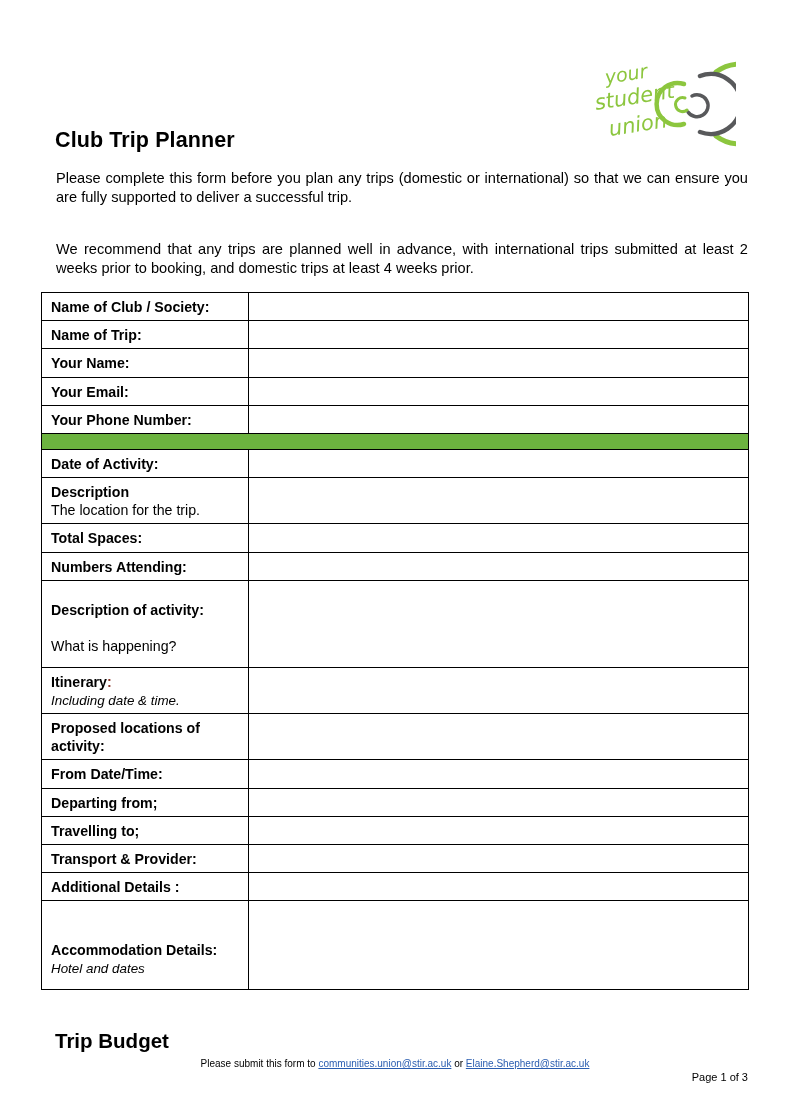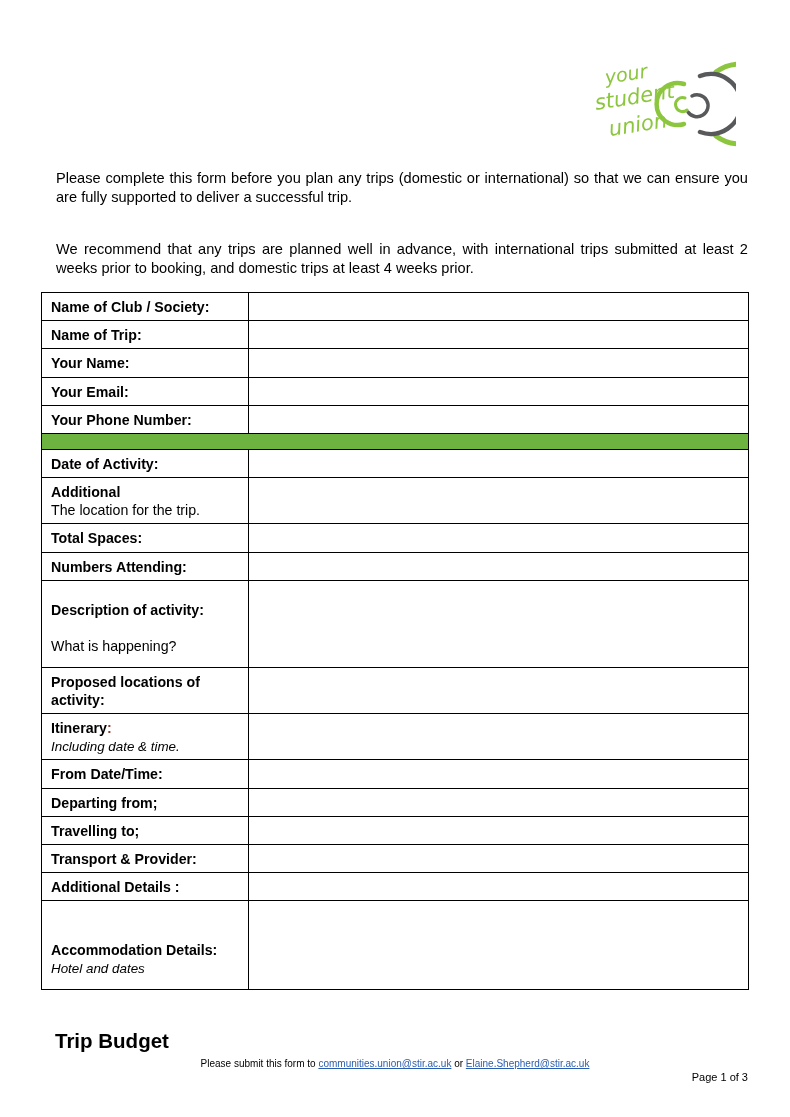--- a/index.html
+++ b/index.html
@@ -157,20 +157,21 @@
       <path d="M 97 46 A 7 7 0 1 0 99 58" fill="none" stroke="#8CC63E" stroke-width="3" stroke-linecap="round"></path>
 
       <g font-family="DejaVu Sans, sans-serif" fill="#8CC63E" font-style="italic">
         <text x="18" y="32" font-size="19" transform="rotate(-9 18 32)">your</text>
         <text x="8" y="58" font-size="21" transform="rotate(-9 8 58)">student</text>
         <text x="22" y="84" font-size="21" transform="rotate(-9 22 84)">union</text>
       </g>
     </svg>
   </div>
 
+  <div class="doc-title">Club Trip Planner</div>
 
   <div class="intro intro-1">Please complete this form before you plan any trips (domestic or international) so that we can ensure you are fully supported to deliver a successful trip.</div>
   <div class="intro intro-2">We recommend that any trips are planned well in advance, with international trips submitted at least 2 weeks prior to booking, and domestic trips at least 4 weeks prior.</div>
 
   <table class="form-table">
     <colgroup>
       <col class="col-label">
       <col class="col-value">
     </colgroup>
     <tbody>
@@ -213,21 +214,21 @@
       <tr class="h-std">
         <td>
           <div class="lbl">Date of Activity:</div>
         </td>
         <td class="val"></td>
       </tr>
 
       <tr class="h-two">
         <td>
           <div class="lbl">
-            <span>Additional</span><br>
+            <span>Description</span><br>
             <span class="sub">The location for the trip.</span>
           </div>
         </td>
         <td class="val"></td>
       </tr>
 
       <tr class="h-std">
         <td>
           <div class="lbl">Total Spaces:</div>
         </td>
@@ -247,35 +248,35 @@
             <span>Description of activity:</span>
             <div class="pad-gap"></div>
             <span class="sub">What is happening?</span>
           </div>
         </td>
         <td class="val"></td>
       </tr>
 
       <tr class="h-two">
         <td>
-          <div class="lbl">Proposed locations of activity:</div>
-        </td>
-        <td class="val"></td>
-      </tr>
-
-      <tr class="h-two">
-        <td>
           <div class="lbl">
             <span>Itinerary</span><span class="colon-red">:</span><br>
             <span class="sub-italic">Including date &amp; time.</span>
           </div>
         </td>
         <td class="val"></td>
       </tr>
 
+      <tr class="h-two">
+        <td>
+          <div class="lbl">Proposed locations of activity:</div>
+        </td>
+        <td class="val"></td>
+      </tr>
+
       <tr class="h-std">
         <td>
           <div class="lbl">From Date/Time:</div>
         </td>
         <td class="val"></td>
       </tr>
 
 
       <tr class="h-std">
         <td>

